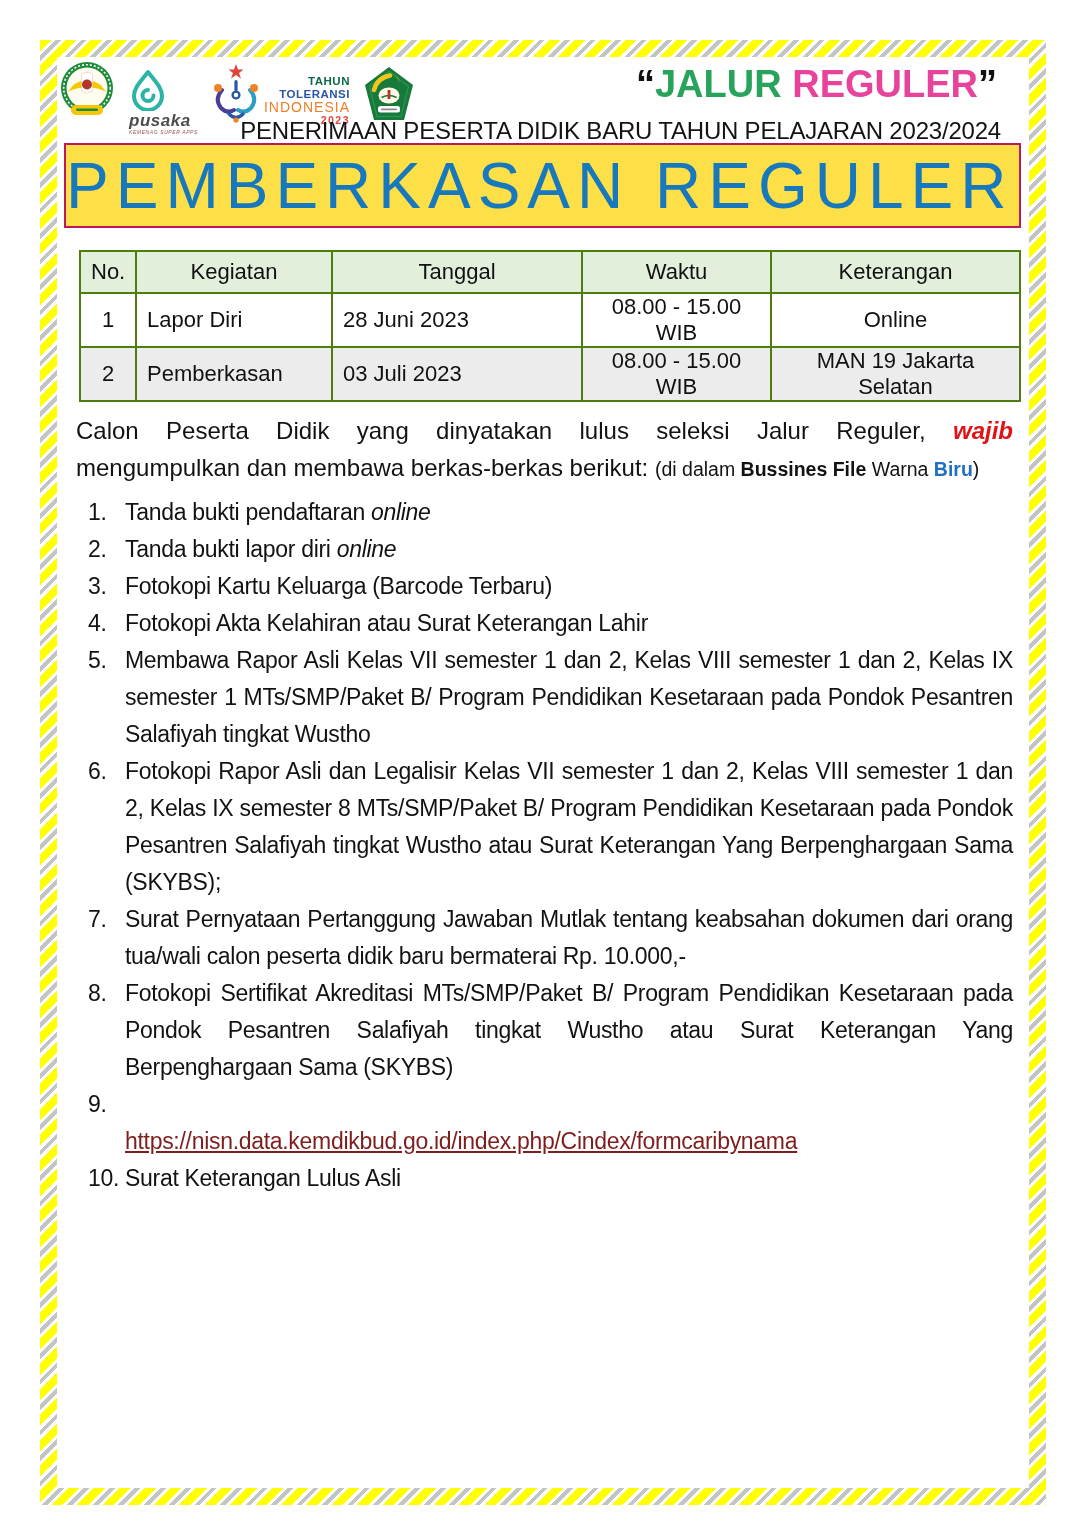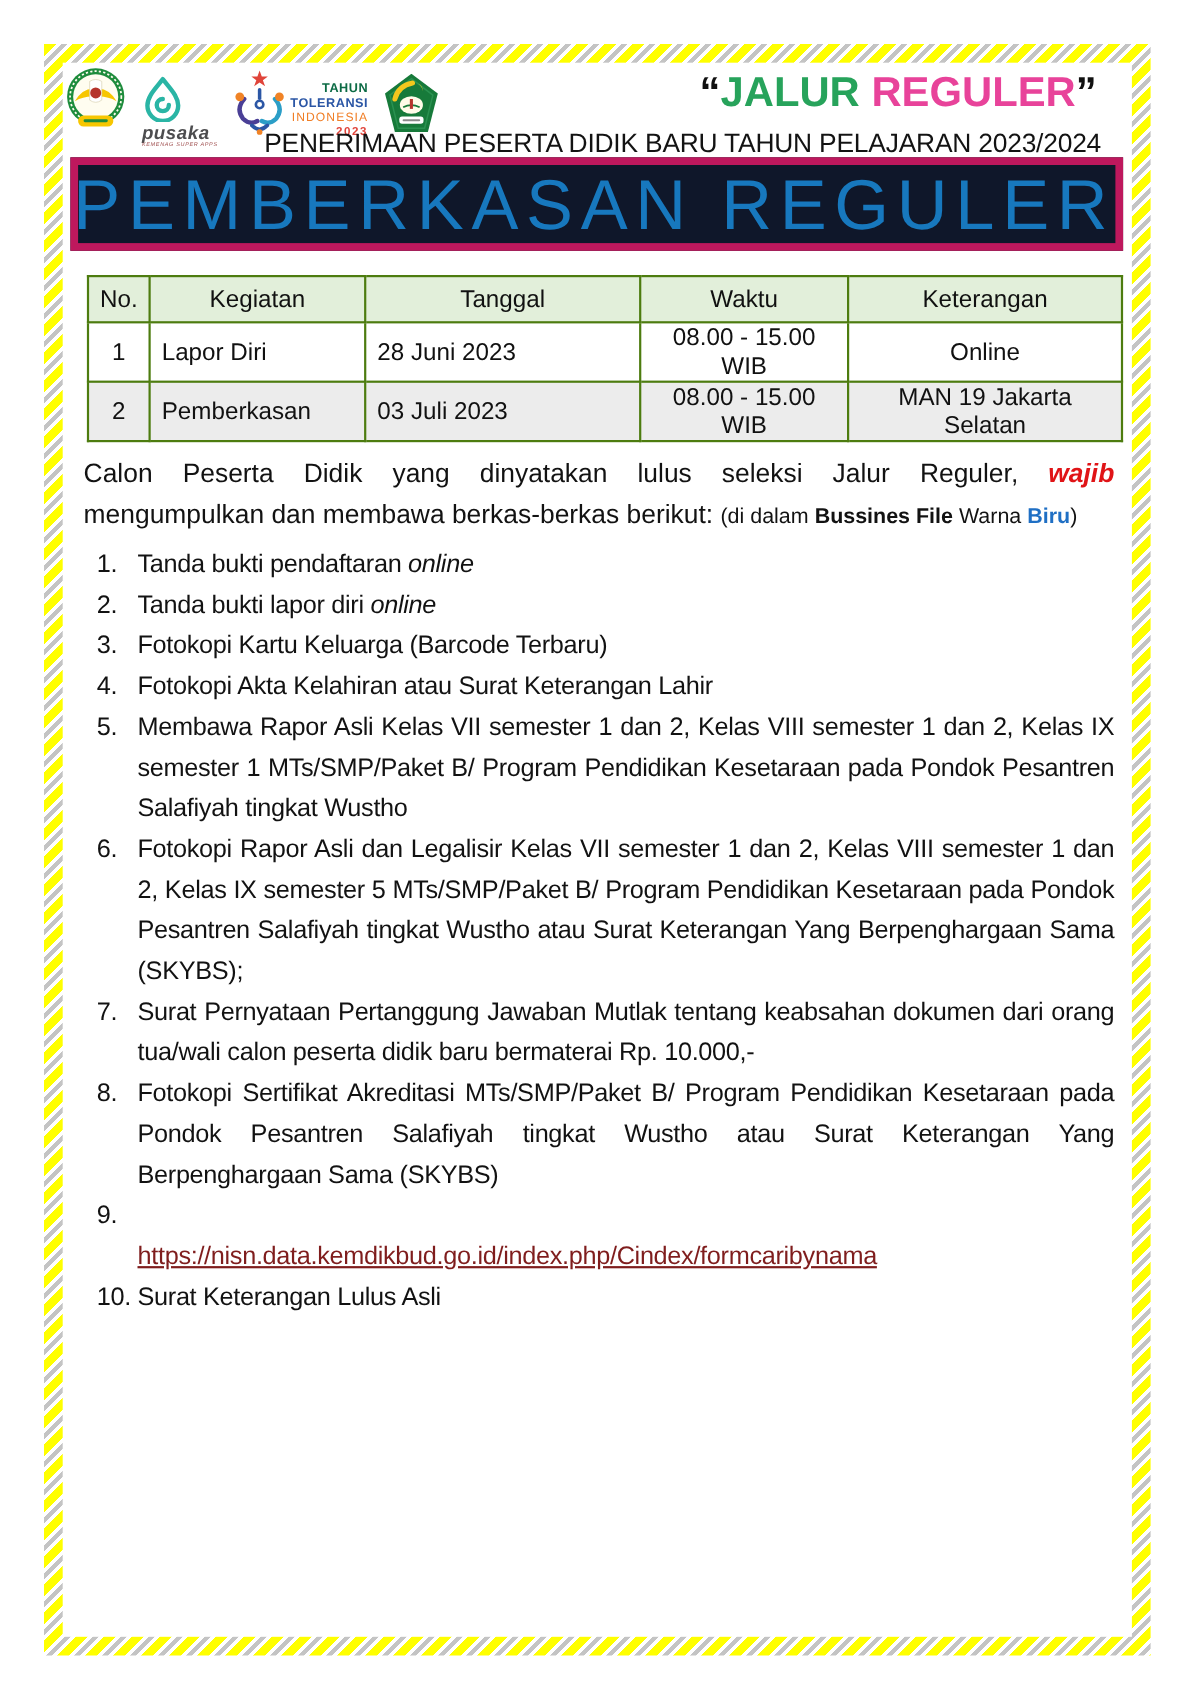--- a/index.html
+++ b/index.html
@@ -18,31 +18,31 @@
   
   .header{position:relative;height:86px;}
   .logos{position:absolute;left:2px;top:4px;display:flex;align-items:flex-start;gap:14px;}
   .logo-pusaka{display:flex;flex-direction:column;align-items:flex-start;margin-top:8px;font-style:italic;}
   .pusaka-word{font-size:17px;font-weight:bold;color:#4d4d4f;letter-spacing:.5px;line-height:17px;margin-top:1px;}
   .pusaka-tagline{font-size:5px;color:#a05050;letter-spacing:.6px;line-height:6px;}
   .logo-toleransi{display:flex;align-items:flex-start;gap:4px;margin-top:2px;}
   .tol-text{display:flex;flex-direction:column;margin-top:12px;line-height:13px;align-items:flex-end;}
   .tol-1{font-size:11.5px;font-weight:bold;color:#0c6b45;letter-spacing:.5px;}
   .tol-2{font-size:11.5px;font-weight:bold;color:#2b56a5;letter-spacing:.5px;}
-  .tol-3{font-size:11px;color:#f07e26;letter-spacing:1px;}
+  .tol-3{font-size:14px;color:#f07e26;letter-spacing:1px;}
   .tol-4{font-size:10.5px;font-weight:bold;color:#e0443a;letter-spacing:1.5px;}
   .title{position:absolute;right:32px;top:6px;font-size:38px;font-weight:bold;white-space:nowrap;}
   .t-green{color:#27a35b;}
   .t-pink{color:#e8439a;}
   .subtitle{position:absolute;right:28px;top:60px;font-size:24px;letter-spacing:-.2px;white-space:nowrap;color:#131313;}
 
   
   .banner{
-    margin:0 8px 0 7px;height:85px;background:#0f172a;border:7px solid #be185d;box-sizing:border-box;
-    display:flex;align-items:center;justify-content:flex-end;
+    margin:0 8px 0 7px;height:85px;background:#fde047;border:2px solid #be185d;box-sizing:border-box;
+    display:flex;align-items:center;justify-content:flex-start;
     color:#1778be;font-size:64px;letter-spacing:7px;white-space:nowrap;
   }
 
   
   .schedule-table{border-collapse:collapse;margin:22px 0 0 22px;width:940px;font-size:22px;table-layout:fixed;}
   .schedule-table th,.schedule-table td{border:2px solid #4d7c0f;padding:0 10px;box-sizing:border-box;}
   .schedule-table th{background:#e2efda;font-weight:normal;height:42px;text-align:center;}
   .schedule-table td{height:38px;}
   .schedule-table tr.alt td{background:#ececec;}
   td.c-0,td.c-3,td.c-4{text-align:center;}
@@ -201,21 +201,21 @@
         <div class="req-item">
           <span class="req-num">4.</span>
           <span class="req-body"><span class="seg-normal">Fotokopi Akta Kelahiran atau Surat Keterangan Lahir</span></span>
         </div>
         <div class="req-item">
           <span class="req-num">5.</span>
           <span class="req-body"><span class="seg-normal">Membawa Rapor Asli Kelas VII semester 1 dan 2, Kelas VIII semester 1 dan 2, Kelas IX semester 1 MTs/SMP/Paket B/ Program Pendidikan Kesetaraan pada Pondok Pesantren Salafiyah tingkat Wustho</span></span>
         </div>
         <div class="req-item">
           <span class="req-num">6.</span>
-          <span class="req-body"><span class="seg-normal">Fotokopi Rapor Asli dan Legalisir Kelas VII semester 1 dan 2, Kelas VIII semester 1 dan 2, Kelas IX semester 5 MTs/SMP/Paket B/ Program Pendidikan Kesetaraan pada Pondok Pesantren Salafiyah tingkat Wustho atau Surat Keterangan Yang Berpenghargaan Sama (SKYBS);</span></span>
+          <span class="req-body"><span class="seg-normal">Fotokopi Rapor Asli dan Legalisir Kelas VII semester 1 dan 2, Kelas VIII semester 1 dan 2, Kelas IX semester 8 MTs/SMP/Paket B/ Program Pendidikan Kesetaraan pada Pondok Pesantren Salafiyah tingkat Wustho atau Surat Keterangan Yang Berpenghargaan Sama (SKYBS);</span></span>
         </div>
         <div class="req-item">
           <span class="req-num">7.</span>
           <span class="req-body"><span class="seg-normal">Surat Pernyataan Pertanggung Jawaban Mutlak tentang keabsahan dokumen dari orang tua/wali calon peserta didik baru bermaterai Rp. 10.000,-</span></span>
         </div>
         <div class="req-item">
           <span class="req-num">8.</span>
           <span class="req-body"><span class="seg-normal">Fotokopi Sertifikat Akreditasi MTs/SMP/Paket B/ Program Pendidikan Kesetaraan pada Pondok Pesantren Salafiyah tingkat Wustho atau Surat Keterangan Yang Berpenghargaan Sama (SKYBS)</span></span>
         </div>
         <div class="req-item">

